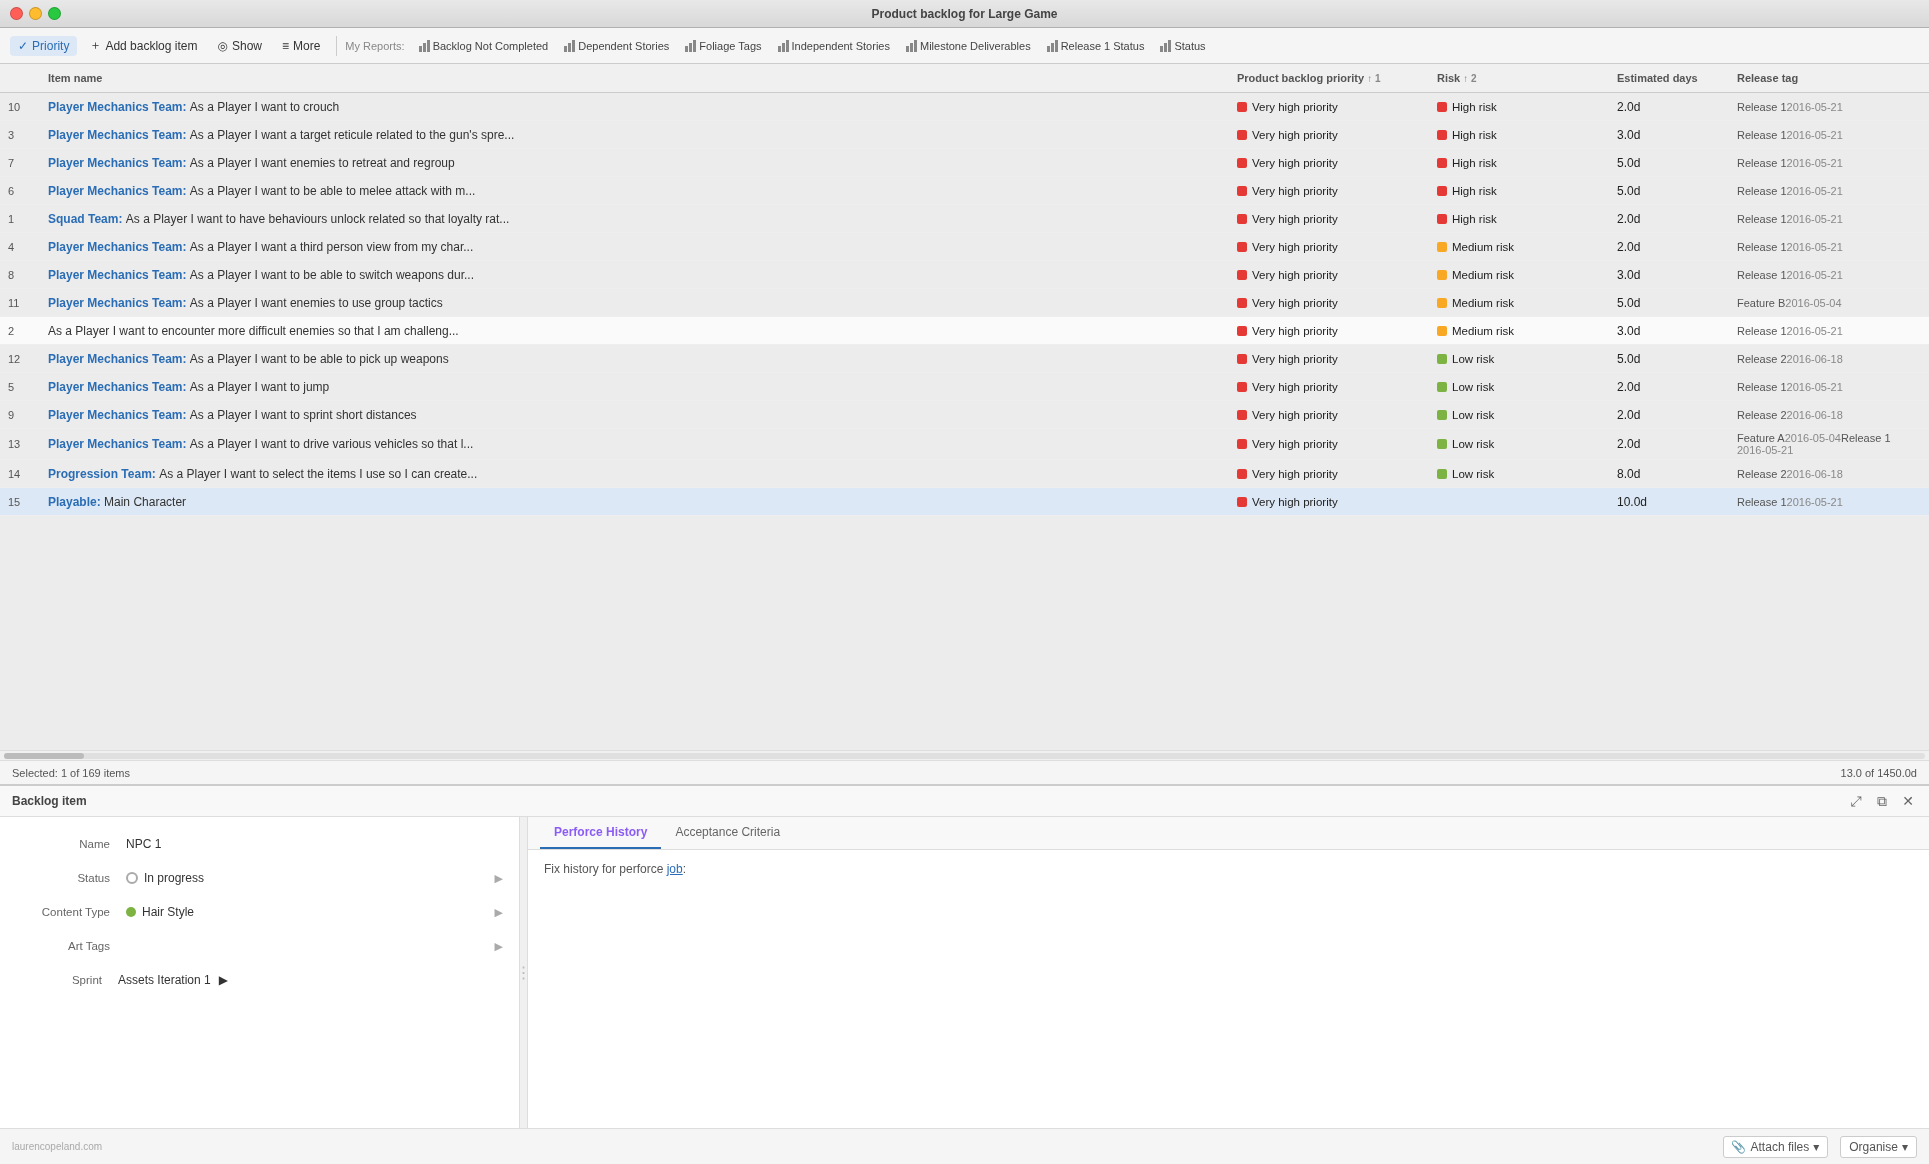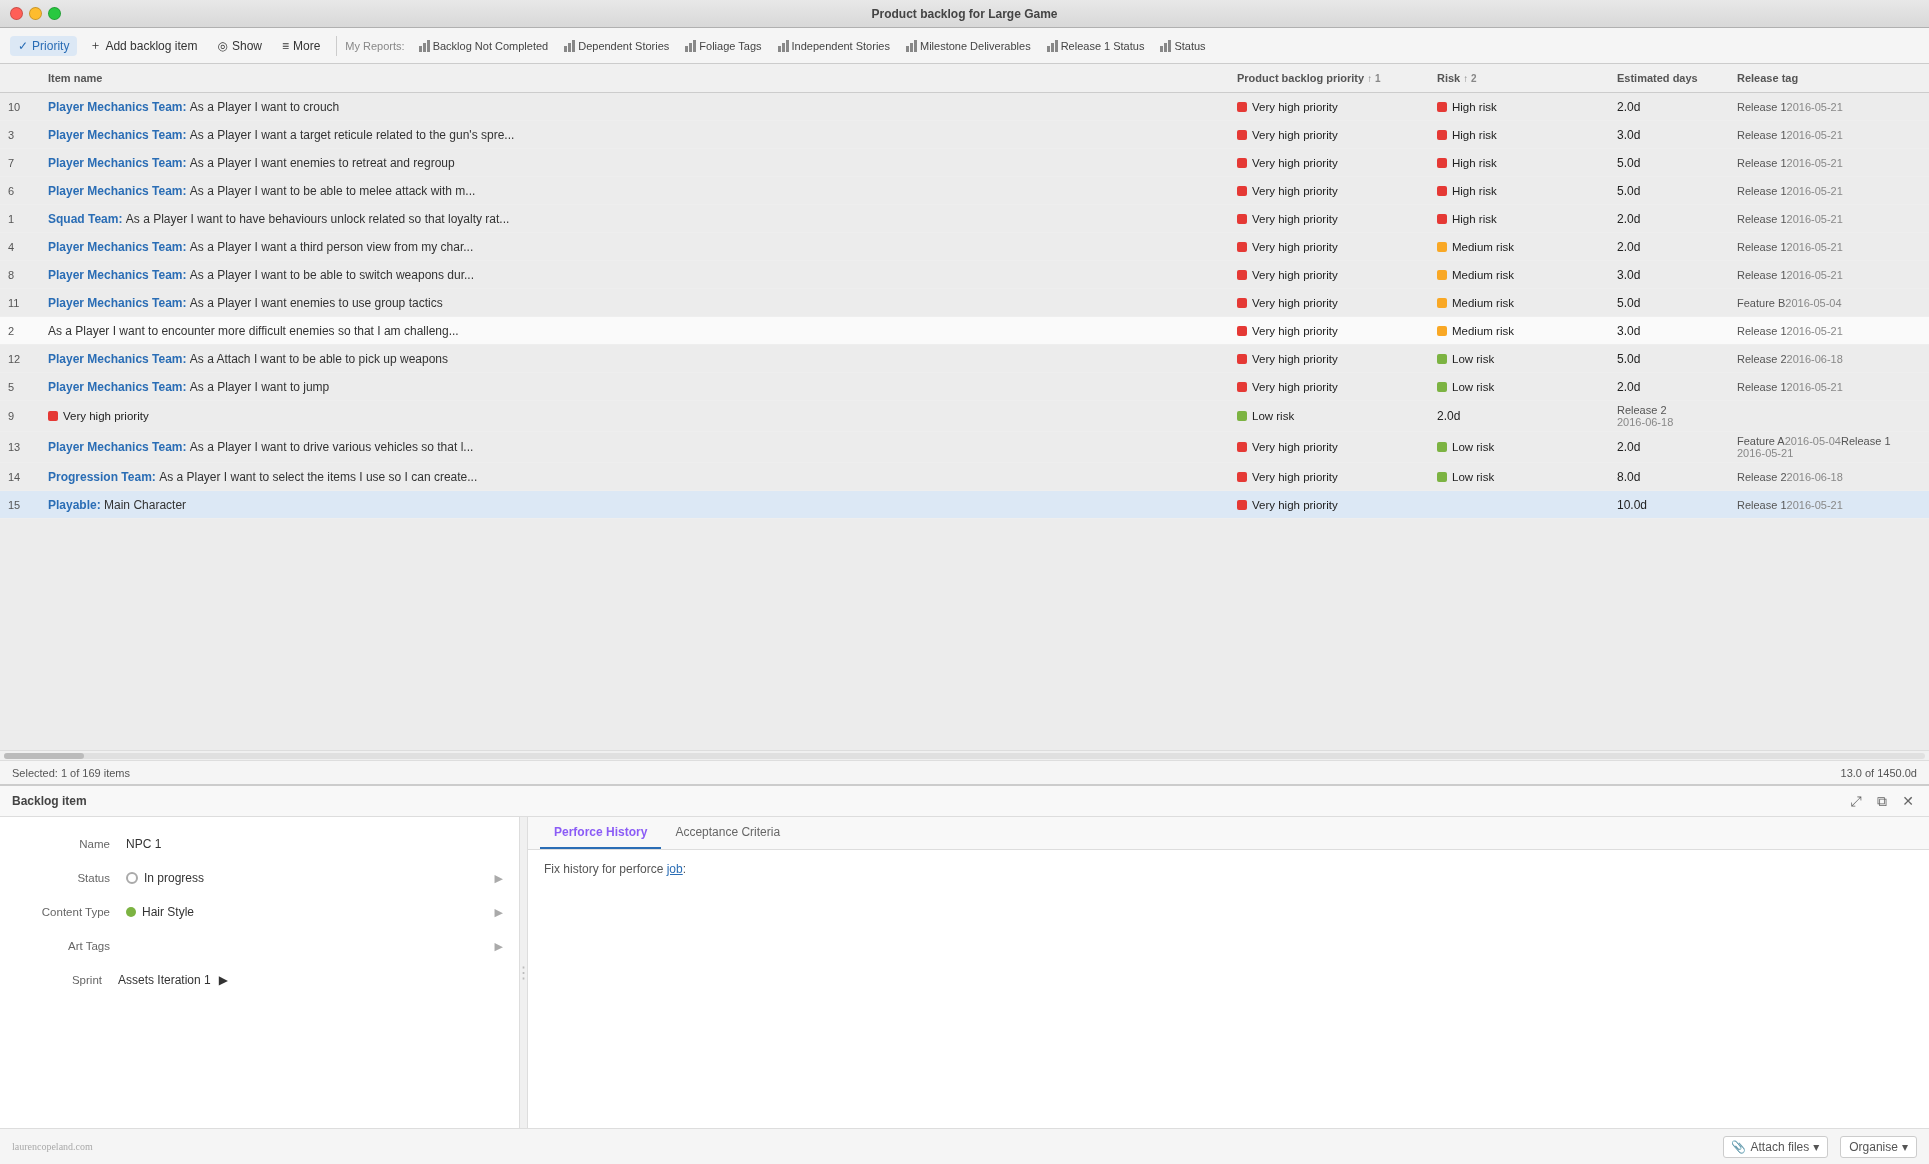--- a/index.html
+++ b/index.html
@@ -401,21 +401,20 @@
       background: #f5f5f5;
       border-top: 1px solid #ddd;
       display: flex;
       align-items: center;
       justify-content: space-between;
       padding: 0 12px;
     }
     .watermark {
       font-size: 10px;
       color: #aaa;
-      font-family: Liberation Serif, serif;
     }
     .footer-right {
       display: flex;
       align-items: center;
       gap: 12px;
     }
     .footer-btn {
       display: flex;
       align-items: center;
       gap: 4px;
@@ -766,21 +765,21 @@
           <div class="td-cell">3.0d</div>
           <div class="td-cell">
             <div class="release-cell">
               <span class="release-tag">Release 1</span>
               <span class="release-date">2016-05-21</span>
             </div>
           </div>
         </div>
         <div class="table-row">
           <div class="td-cell td-num">12</div>
-          <div class="td-cell td-name"><span class="team">Player Mechanics Team: </span><span>As a Attach I want to be able to pick up weapons</span></div>
+          <div class="td-cell td-name"><span class="team">Player Mechanics Team: </span><span>As a Player I want to be able to pick up weapons</span></div>
           <div class="td-cell">
             <div class="priority-badge">
               <div class="dot dot-red"></div>
               <span>Very high priority</span>
             </div>
           </div>
           <div class="td-cell">
             <div class="risk-badge">
               <div class="dot dot-green"></div>
               <span>Low risk</span>
@@ -812,20 +811,21 @@
           <div class="td-cell">2.0d</div>
           <div class="td-cell">
             <div class="release-cell">
               <span class="release-tag">Release 1</span>
               <span class="release-date">2016-05-21</span>
             </div>
           </div>
         </div>
         <div class="table-row">
           <div class="td-cell td-num">9</div>
+          <div class="td-cell td-name"><span class="team">Player Mechanics Team: </span><span>As a Player I want to sprint short distances</span></div>
           <div class="td-cell">
             <div class="priority-badge">
               <div class="dot dot-red"></div>
               <span>Very high priority</span>
             </div>
           </div>
           <div class="td-cell">
             <div class="risk-badge">
               <div class="dot dot-green"></div>
               <span>Low risk</span>

